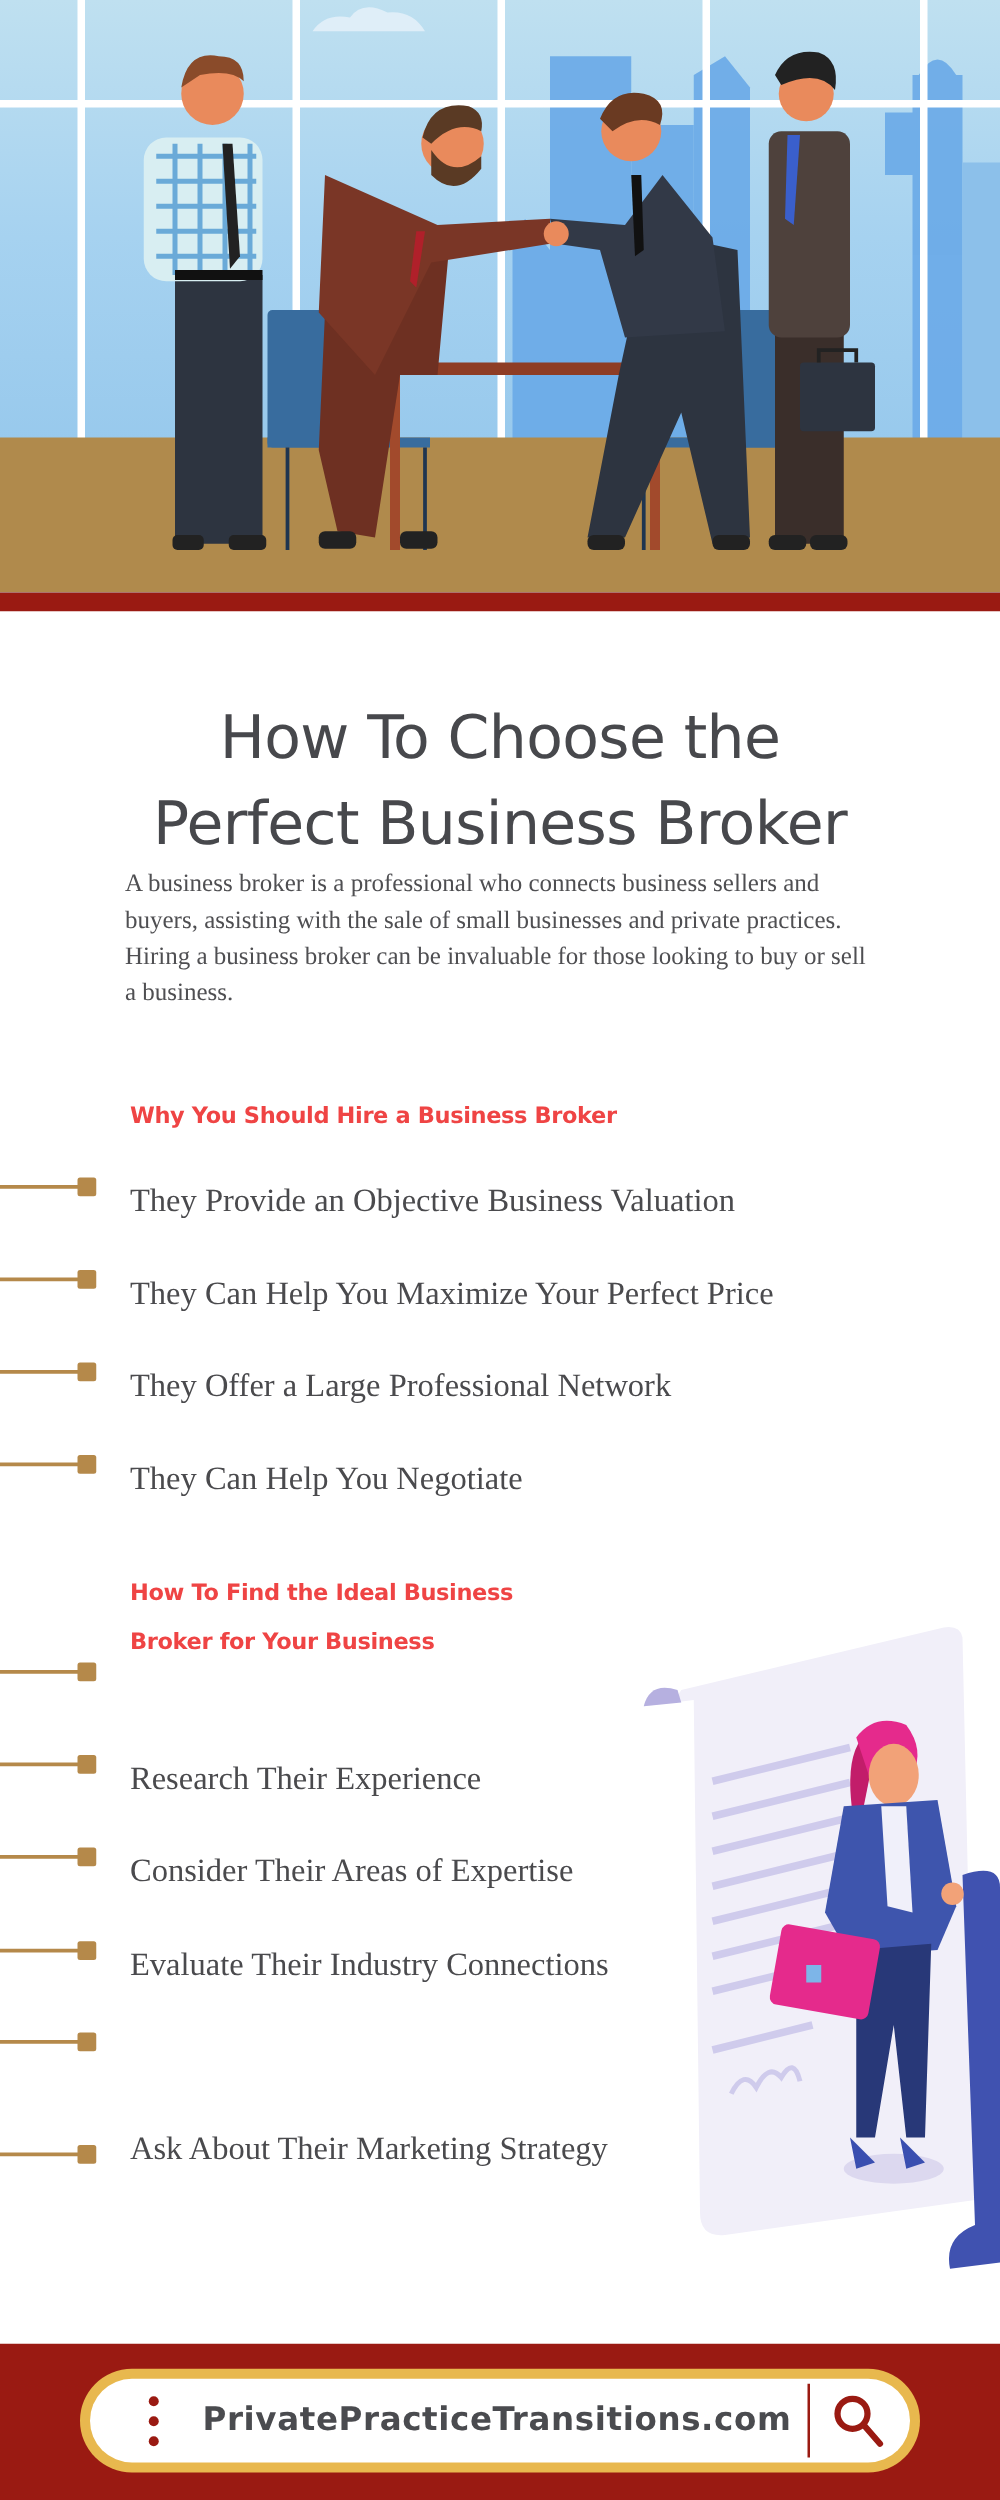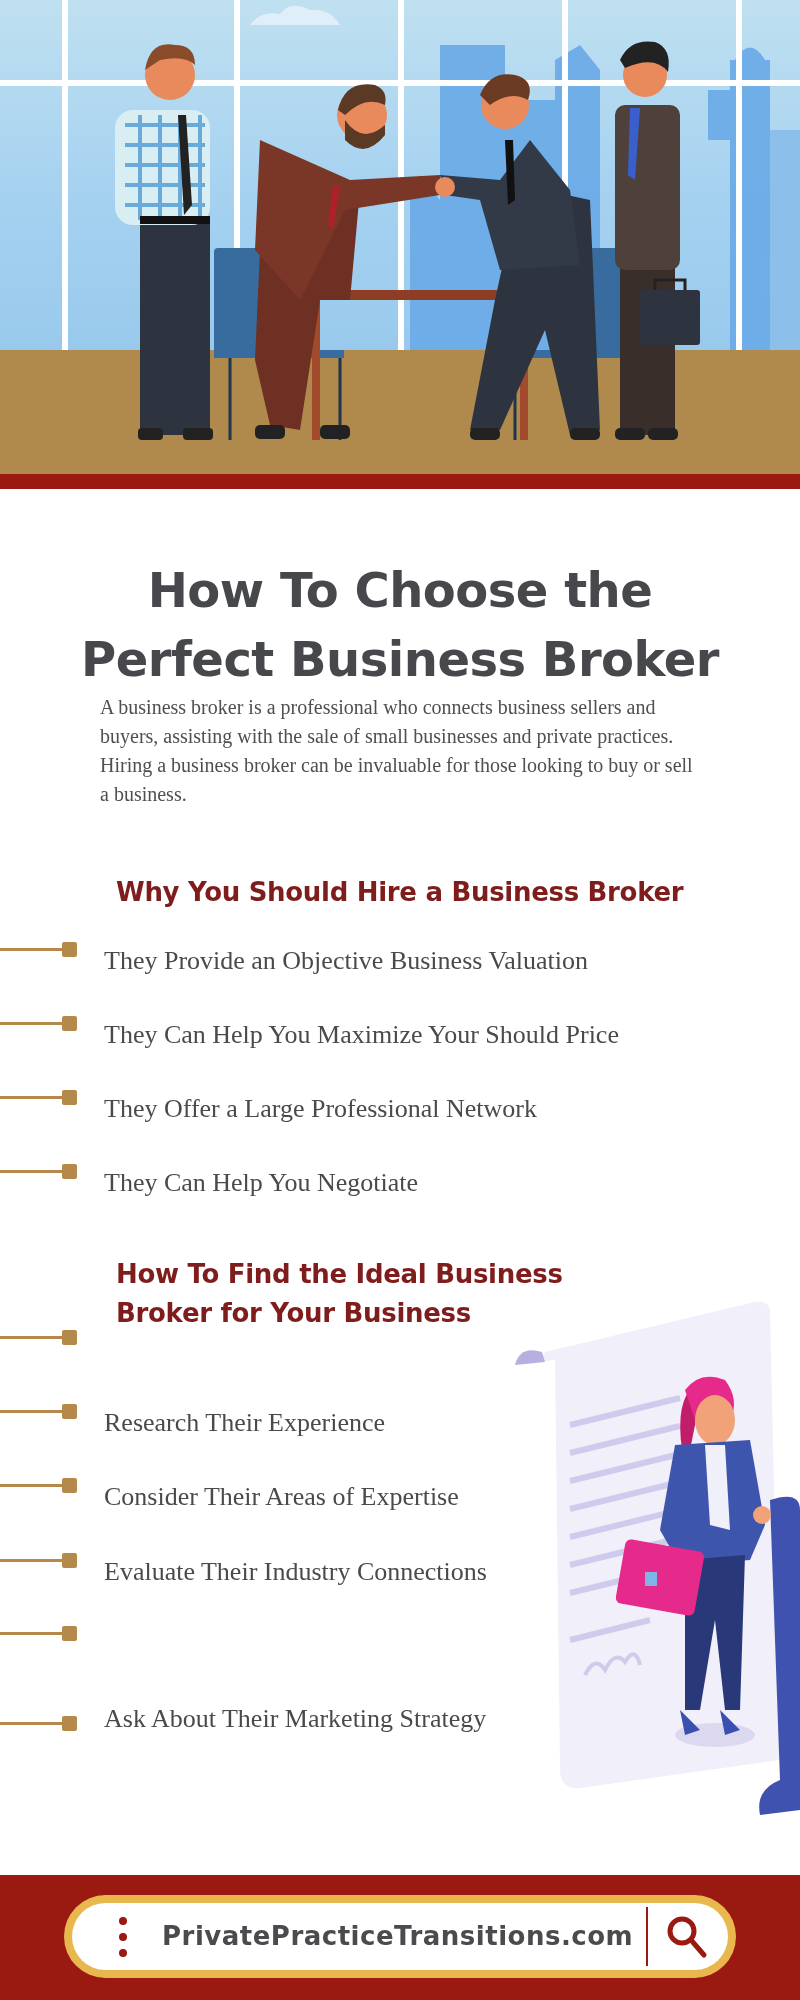--- a/index.html
+++ b/index.html
@@ -7,27 +7,27 @@
   body { position: relative; font-family: "Liberation Serif", serif; color: #4a4a4d; }
 
   
   .hero { position: absolute; left: 0; top: 0; width: 800px; height: 474px; overflow: hidden;
           background: linear-gradient(180deg, #bfe0f0 0%, #a6d2f0 40%, #8ec3ea 100%); }
   .hero svg { position: absolute; left: 0; top: 0; }
   .red-band { position: absolute; left: 0; top: 474px; width: 800px; height: 15px; background: #9a1a12; }
 
   
   .title { position: absolute; left: 0; top: 556px; width: 800px; text-align: center;
-           font-family: "DejaVu Sans", sans-serif; font-weight: bold; font-size: 48px;
+           font-family: "DejaVu Sans", sans-serif; font-weight: normal; font-size: 48px;
            line-height: 69px; color: #47484c; letter-spacing: -0.5px; }
   .intro { position: absolute; left: 100px; top: 693px; width: 600px; text-align: left;
            font-family: "Liberation Serif", serif; font-size: 20px; line-height: 29px; color: #4f4f52; }
 
-  .section-heading { position: absolute; left: 116px; font-family: "DejaVu Sans", sans-serif;
-           font-weight: bold; font-size: 26px; line-height: 39px; color: #7f1d1d; letter-spacing: -0.3px; }
+  .section-heading { position: absolute; left: 104px; font-family: "DejaVu Sans", sans-serif;
+           font-weight: bold; font-size: 18px; line-height: 39px; color: #ef4444; letter-spacing: -0.3px; }
   .sec1-h { top: 873px; }
   .sec2-h { top: 1255px; width: 480px; }
 
   .item { position: absolute; left: 0; height: 40px; width: 700px; }
   .item .line { position: absolute; left: 0; top: 19px; width: 64px; height: 3px; background: #b5894a; }
   .item .sq { position: absolute; left: 62px; top: 13px; width: 15px; height: 15px; background: #b5894a; border-radius: 2px; }
   .item .txt { position: absolute; left: 104px; top: 12px; font-family: "Liberation Serif", serif;
            font-size: 26px; line-height: 40px; color: #4a4a4d; white-space: nowrap; }
 
   .illus2 { position: absolute; left: 500px; top: 1290px; width: 300px; height: 540px; }
@@ -162,21 +162,21 @@
 <h2 class="section-heading sec1-h">Why You Should Hire a Business Broker</h2>
 
 <div class="item" style="top:929px">
   <span class="line"></span>
     <span class="sq"></span>
   <span class="txt">They Provide an Objective Business Valuation</span>
 </div>
 <div class="item" style="top:1003px">
   <span class="line"></span>
     <span class="sq"></span>
-  <span class="txt">They Can Help You Maximize Your Should Price</span>
+  <span class="txt">They Can Help You Maximize Your Perfect Price</span>
 </div>
 <div class="item" style="top:1077px">
   <span class="line"></span>
     <span class="sq"></span>
   <span class="txt">They Offer a Large Professional Network</span>
 </div>
 <div class="item" style="top:1151px">
   <span class="line"></span>
     <span class="sq"></span>
   <span class="txt">They Can Help You Negotiate</span>

